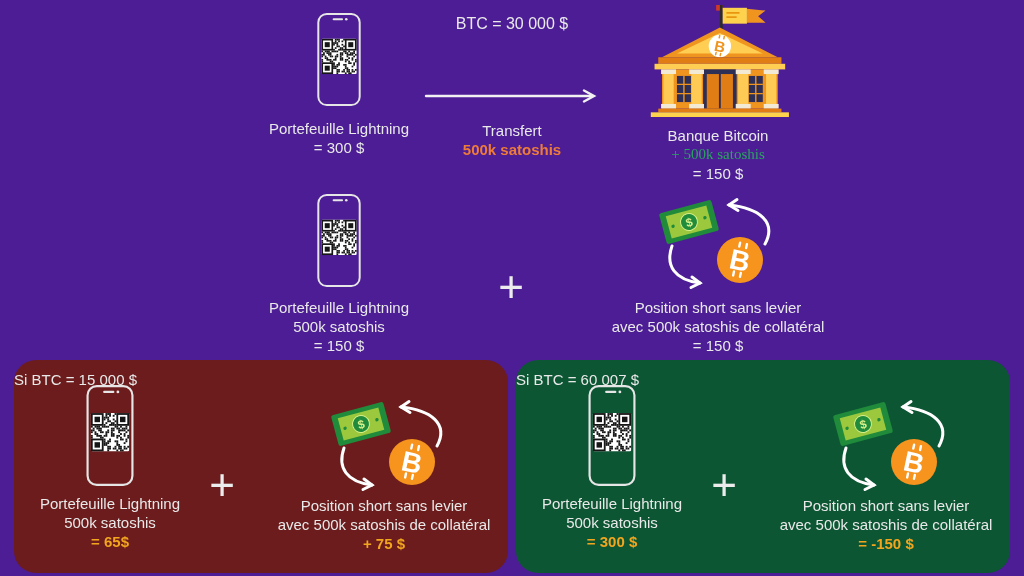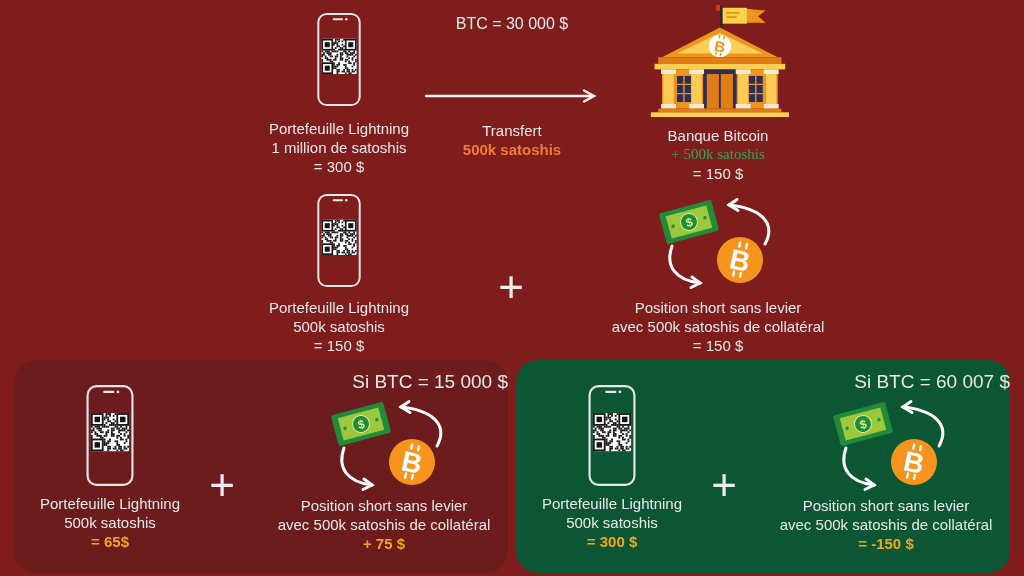--- a/index.html
+++ b/index.html
@@ -1,28 +1,28 @@
 <!DOCTYPE html>
 <html><head>
 <meta charset="utf-8">
 <style>
   html,body{margin:0;padding:0;background:#0b0b0b;}
-  .stage{position:relative;width:1024px;height:576px;background:#7f1d1d;overflow:hidden;
+  .stage{position:relative;width:1024px;height:576px;background:#4c1d95;overflow:hidden;
          font-family:"Liberation Sans",sans-serif;color:#e9e9e9;}
   .col{position:absolute;display:flex;flex-direction:column;align-items:center;}
   .cap{font-size:15px;line-height:19px;text-align:center;white-space:nowrap;}
   .big{font-size:16px;}
   .orange{color:#ef7b38;font-weight:bold;}
   .amber{color:#f2a61e;font-weight:bold;}
   .green-txt{color:#2aa55f;font-family:Liberation Serif, serif;}
   .plus{position:absolute;width:46px;text-align:center;font-size:44px;line-height:48px;font-weight:300;color:#ececec;}
   .panel{position:absolute;top:360px;width:494px;height:213px;border-radius:22px;}
   .panel.red{left:14px;background:#6c1c1c;}
   .panel.green{left:516px;background:#0d5634;}
-  .panel-title{position:absolute;top:11px;left:0;right:0;text-align:right;font-size:19px;margin-left:23px;}
+  .panel-title{position:absolute;top:11px;left:0;right:0;text-align:left;font-size:15px;}
   .panel .plus{top:101px;left:185px;}
   svg text{font-family:"Liberation Sans",sans-serif;}
   .defs{position:absolute;width:0;height:0;overflow:hidden;}
 </style>
 </head>
 <body>
 
 <svg class="defs" aria-hidden="true">
   <defs>
     <symbol id="sym-phone" viewBox="0 0 60 124">
@@ -257,21 +257,20 @@
 
 <div class="stage">
 
   <div class="cap big" style="position:absolute;left:412px;top:14px;width:200px;">BTC = 30 000 $</div>
 
   <div class="col" style="left:239px;top:12px;width:200px;">
     <svg width="46" height="95" viewBox="0 0 60 124">
         <use href="#sym-phone"></use>
       </svg>
     <div class="cap" style="margin-top:12px;">Portefeuille Lightning</div>
-    <div class="cap">1 million de satoshis</div>
     <div class="cap">= 300 $</div>
   </div>
 
   <svg style="position:absolute;left:424px;top:89px;" width="176" height="14" viewBox="0 0 176 14">
     <g fill="none" stroke="#f2f2f2" stroke-width="2.4" stroke-linecap="round">
       <line x1="2" y1="7" x2="168" y2="7"></line>
       <path d="M 160 1.5 L 170 7 L 160 12.5"></path>
     </g>
   </svg>
 

